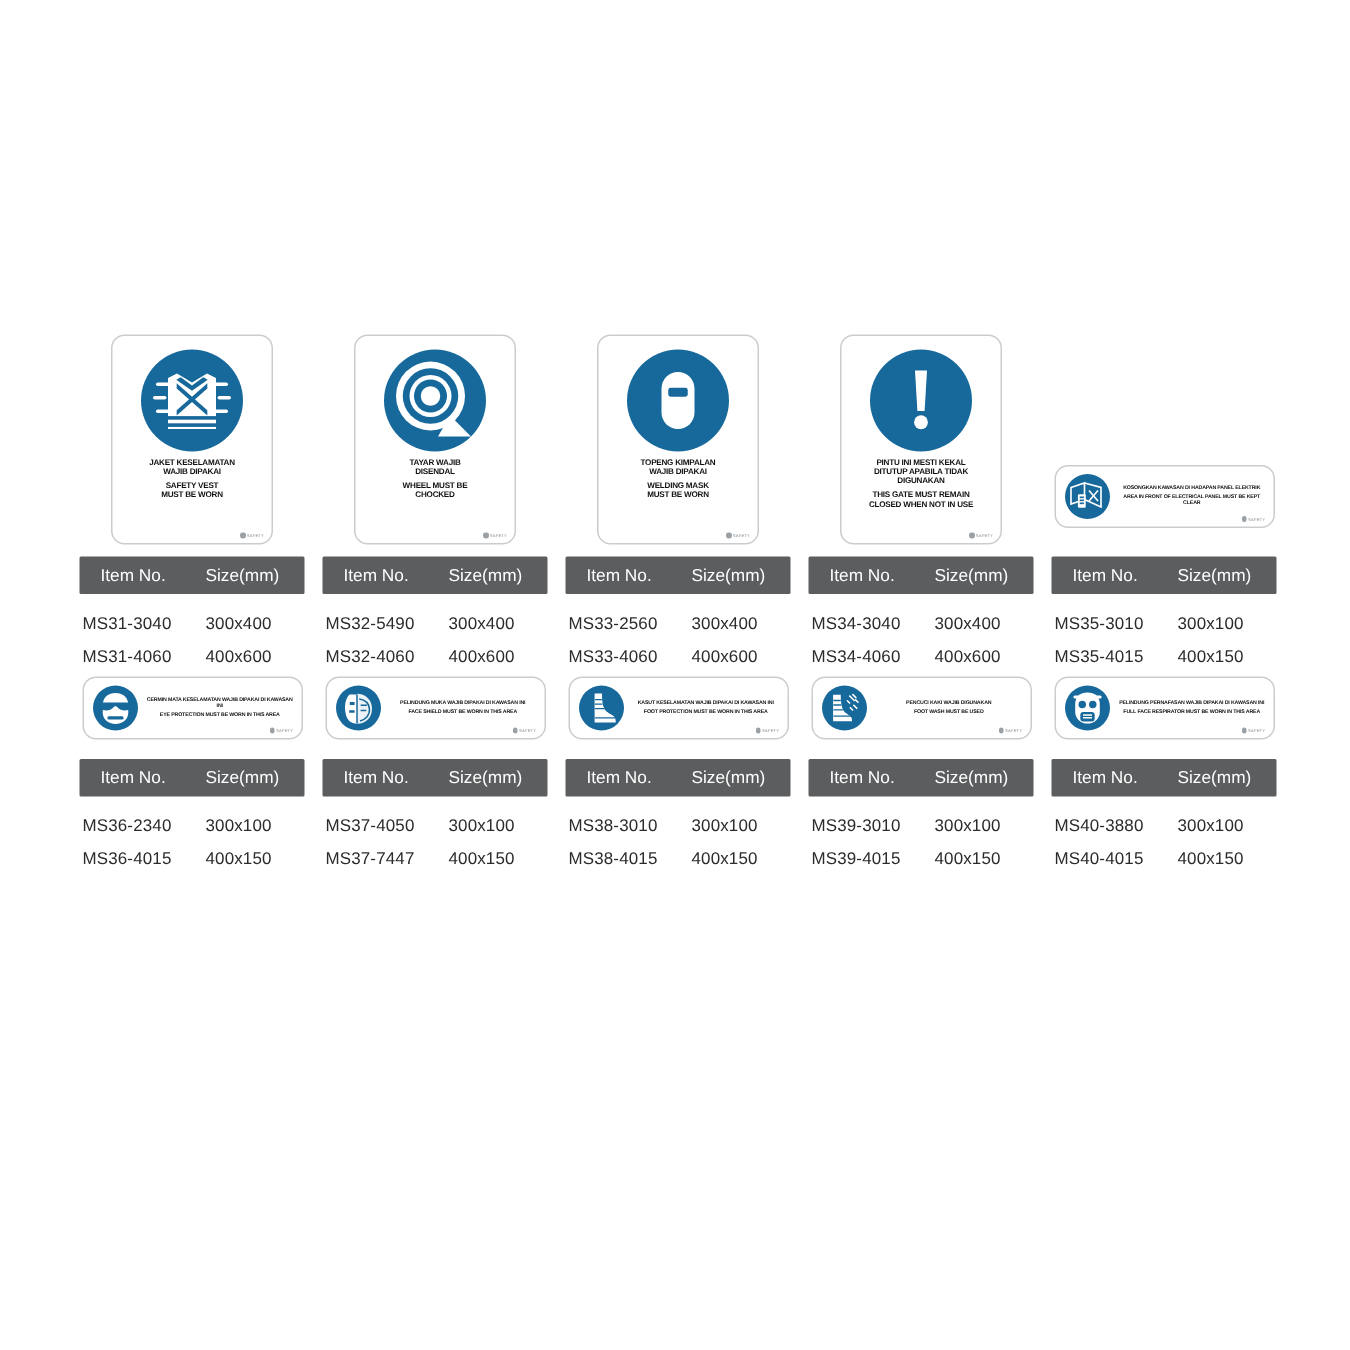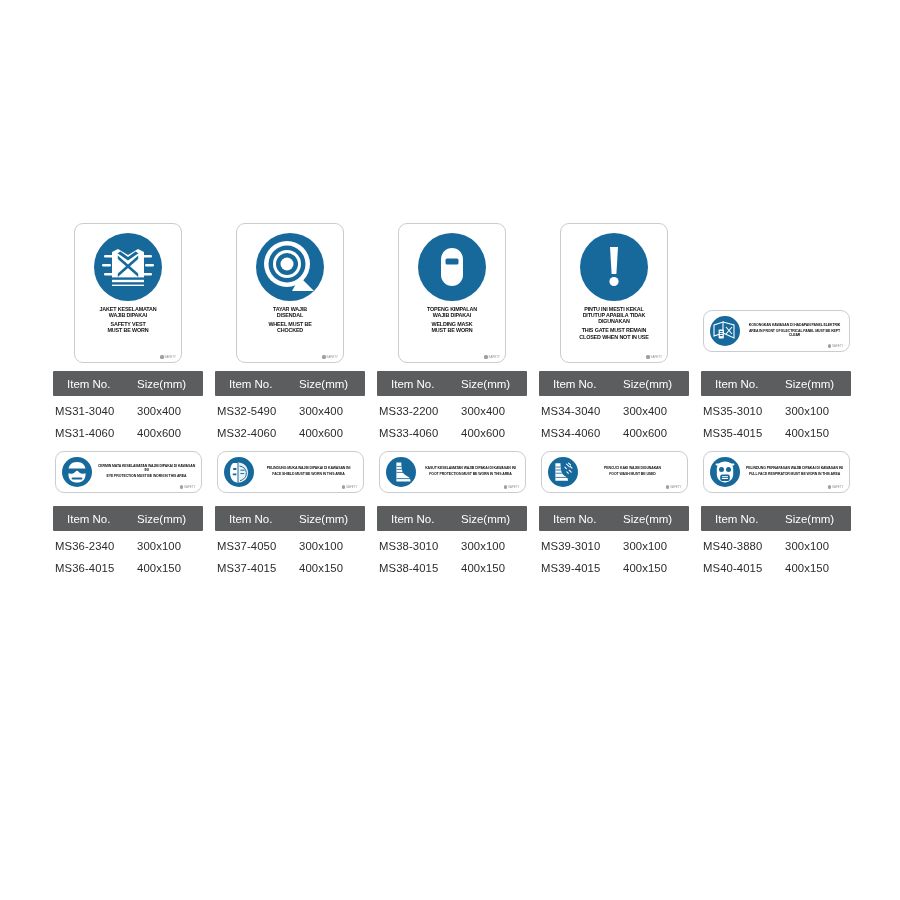--- a/index.html
+++ b/index.html
@@ -81,21 +81,21 @@
   .spec-head{
     background:#5b5d5f;
     height:25px;
     display:flex;align-items:center;
     color:#ffffff;
     border-radius:1px;
   }
   .spec-head .c1{width:84px;padding-left:14px;box-sizing:border-box;font-size:11.5px;}
   .spec-head .c2{flex:1;font-size:11.5px;}
   .spec-body{padding-top:9px;}
-  .spec-row{display:flex;height:22px;color:#2b2b2b;}
+  .spec-row{display:flex;height:22px;align-items:center;color:#2b2b2b;}
   .spec-row .c1{width:84px;padding-left:2px;box-sizing:border-box;font-size:11.3px;letter-spacing:.1px;}
   .spec-row .c2{flex:1;font-size:11.3px;letter-spacing:.1px;}
 
   
   .ic{position:absolute;left:0;top:0;width:100%;height:100%;}
 </style>
 </head>
 <body>
 
 <div class="catalog">
@@ -235,21 +235,21 @@
           <span>SAFETY</span>
         </div>
       </div>
       <div class="spec" style="top:148px;">
         <div class="spec-head">
           <div class="c1">Item No.</div>
           <div class="c2">Size(mm)</div>
         </div>
         <div class="spec-body">
           <div class="spec-row">
-            <div class="c1">MS33-2200</div>
+            <div class="c1">MS33-2560</div>
             <div class="c2">300x400</div>
           </div>
           <div class="spec-row">
             <div class="c1">MS33-4060</div>
             <div class="c2">400x600</div>
           </div>
         </div>
       </div>
     </div>
 
@@ -436,21 +436,21 @@
         <div class="spec-head">
           <div class="c1">Item No.</div>
           <div class="c2">Size(mm)</div>
         </div>
         <div class="spec-body">
           <div class="spec-row">
             <div class="c1">MS37-4050</div>
             <div class="c2">300x100</div>
           </div>
           <div class="spec-row">
-            <div class="c1">MS37-4015</div>
+            <div class="c1">MS37-7447</div>
             <div class="c2">400x150</div>
           </div>
         </div>
       </div>
     </div>
 
     <div class="cell" style="left:324px;">
       <div class="sign-card landscape">
         <div class="sign-inner-l">
           <div class="disc sm">

